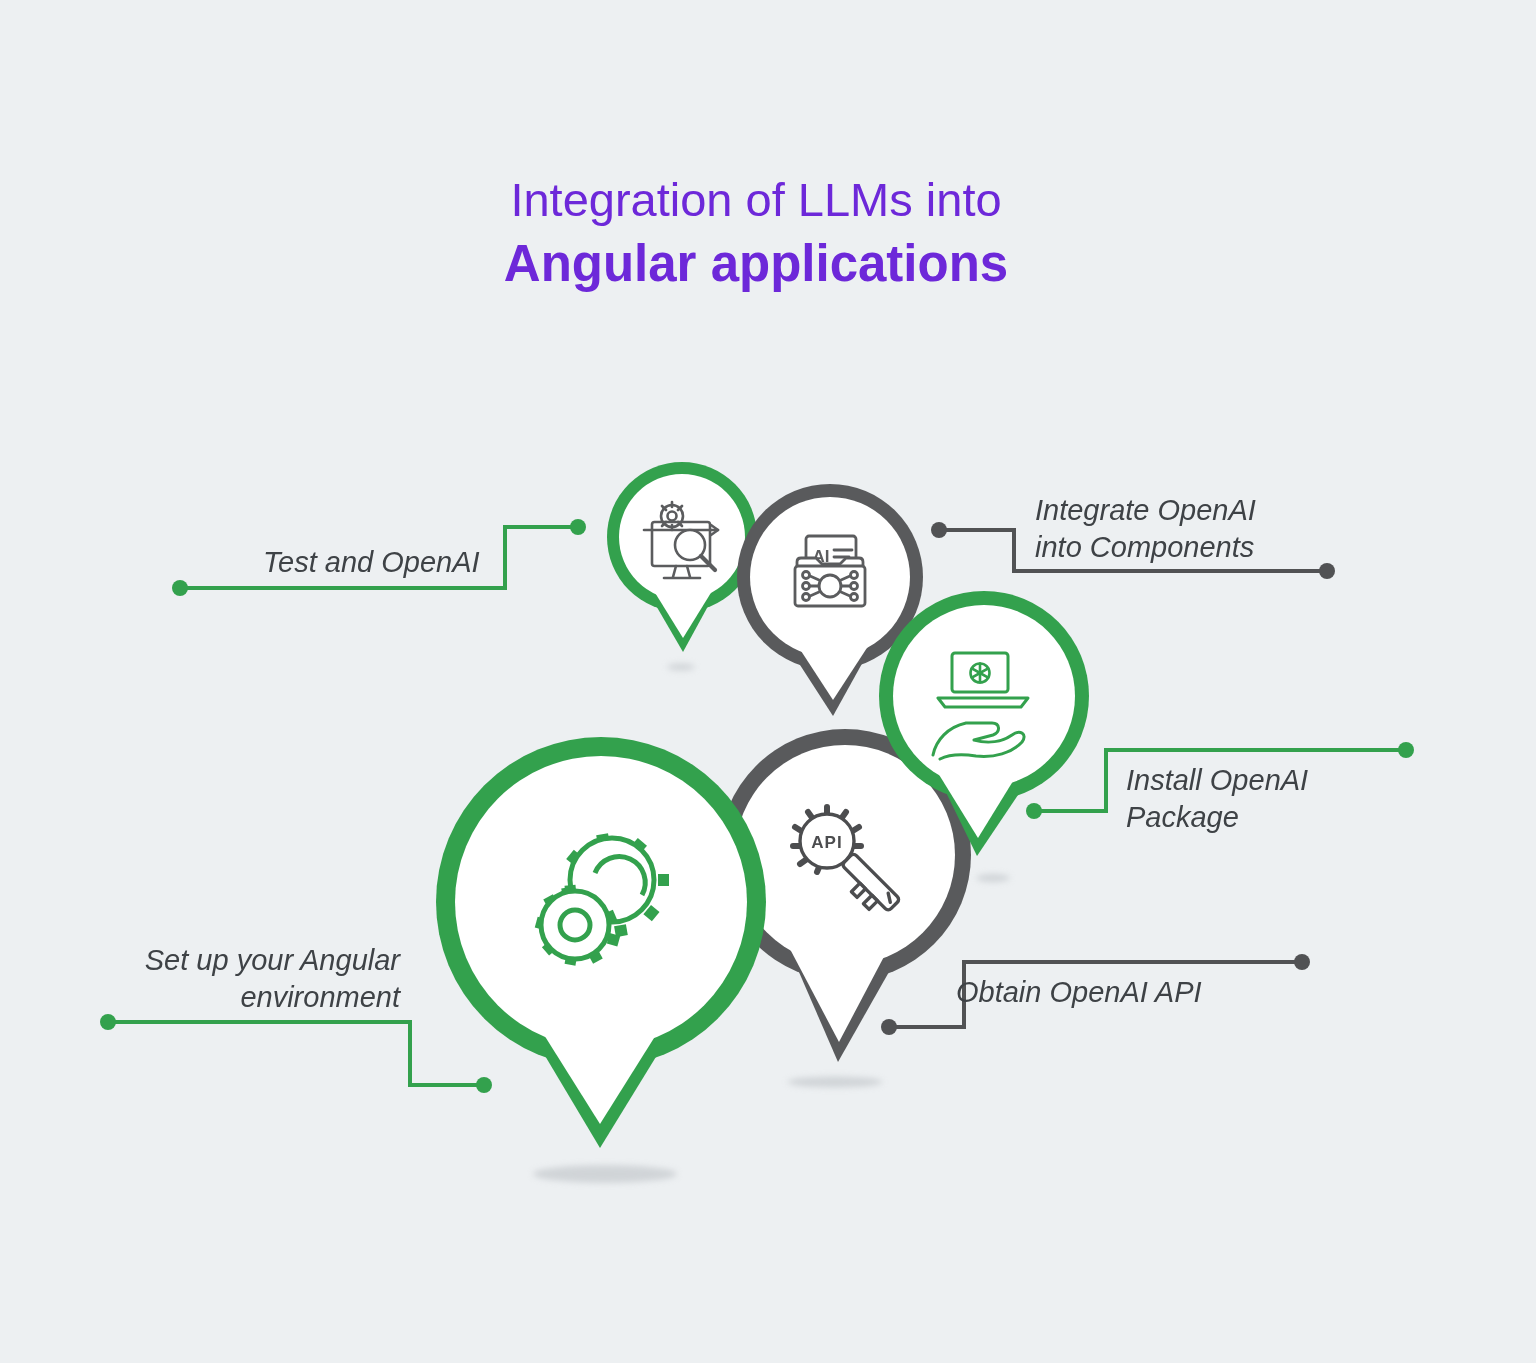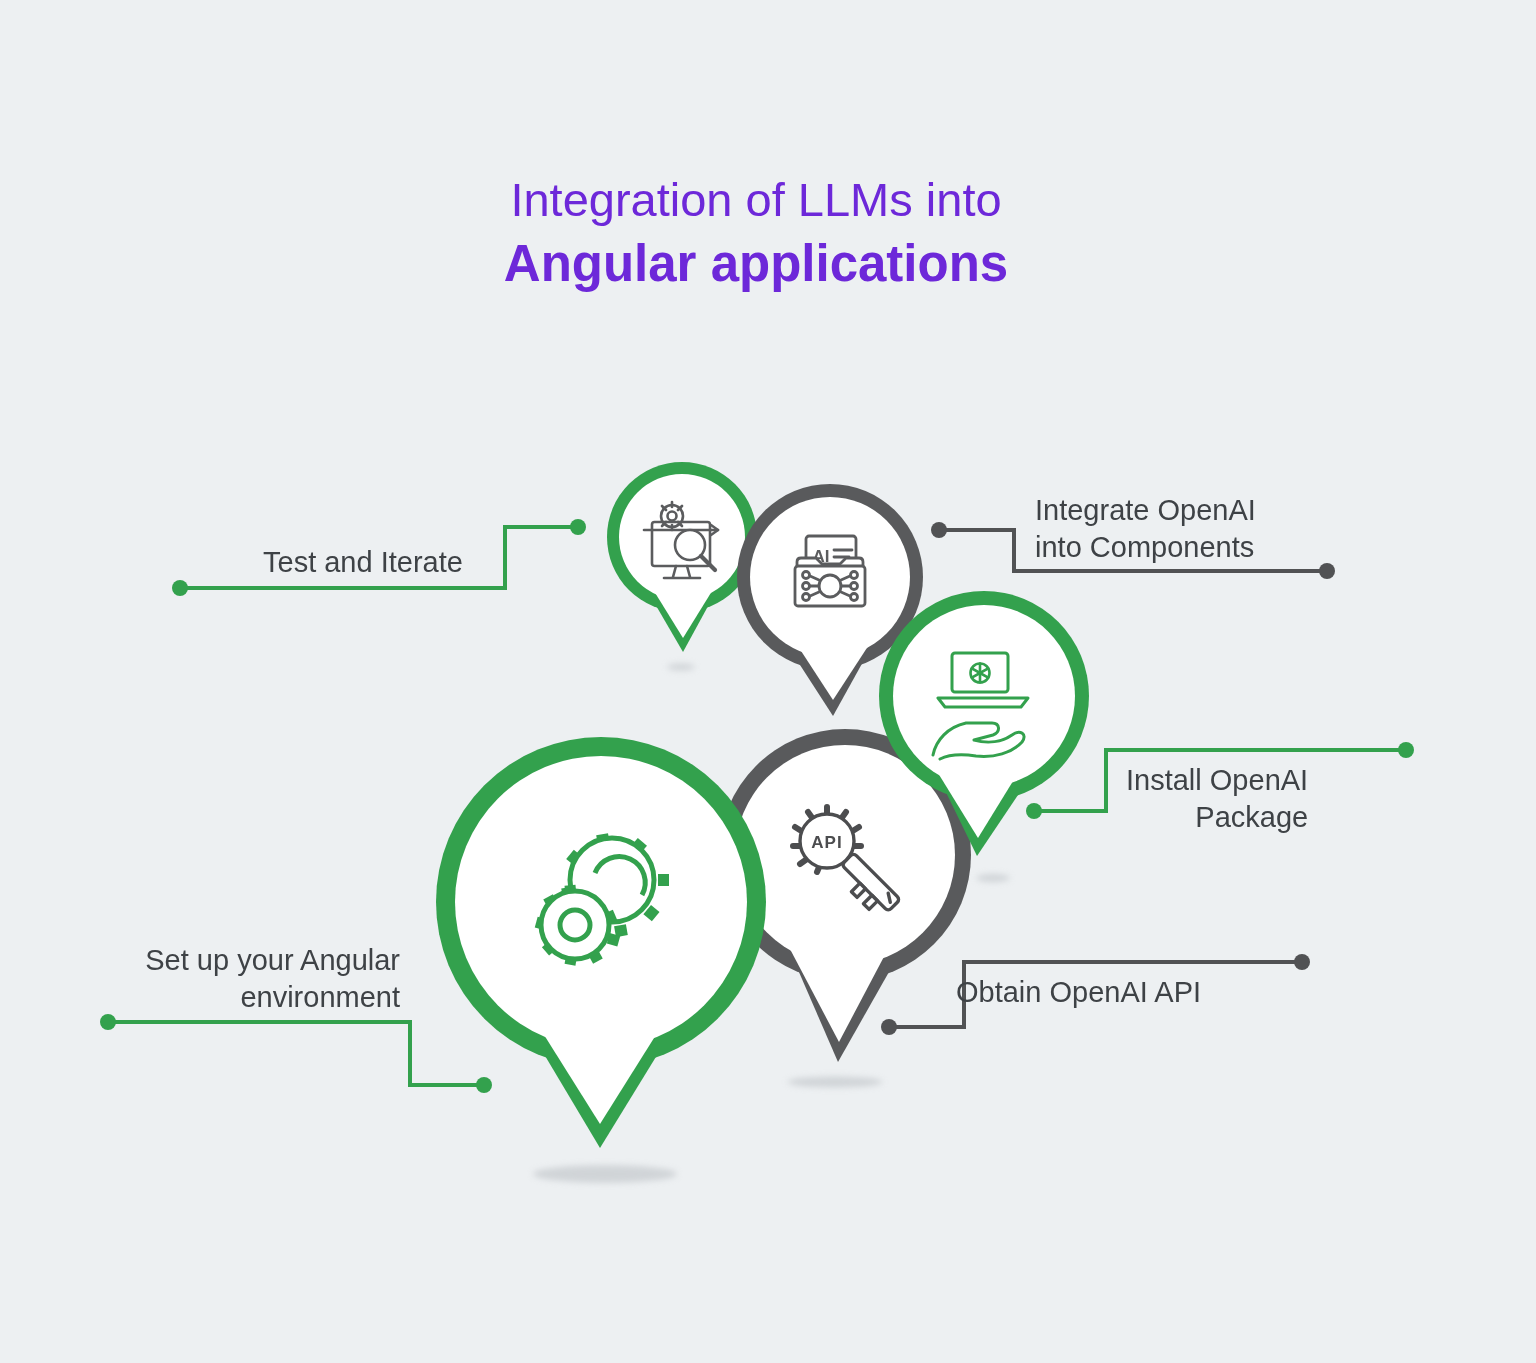--- a/index.html
+++ b/index.html
@@ -13,24 +13,24 @@
   .title{
     position:absolute;top:168px;left:0;width:1512px;
     text-align:center;color:#6d28d9;
   }
   .title .t1{display:block;font-size:47px;font-weight:400;line-height:64px;}
   .title .t2{display:block;font-size:51px;font-weight:700;line-height:64px;}
   .label{
     position:absolute;color:#3e4246;font-size:29px;line-height:37px;
     white-space:nowrap;
   }
-  .label span{display:block;}
+  .label span{display:block;font-style:italic;}
   .lb-test{left:263px;top:544px;}
   .lb-integrate{left:1035px;top:492px;}
-  .lb-install{left:1126px;top:762px;text-align:right;}
+  .lb-install{left:1126px;top:762px;}
   .lb-obtain{left:956px;top:974px;}
   .lb-setup{left:100px;top:942px;width:300px;text-align:right;}
   svg{position:absolute;left:0;top:0;}
 </style>
 </head>
 <body>
 
 <div class="canvas">
 
   <svg width="1536" height="1363" viewBox="0 0 1536 1363">
@@ -234,21 +234,21 @@
       </g>
     </g>
   </svg>
 
   <div class="title">
     <span class="t1">Integration of LLMs into</span>
     <span class="t2">Angular applications</span>
   </div>
 
   <div class="label lb-test">
-    <span>Test and Iterate</span>
+    <span>Test and OpenAI</span>
   </div>
 
   <div class="label lb-integrate">
     <span>Integrate OpenAI</span>
     <span>into Components</span>
   </div>
 
   <div class="label lb-install">
     <span>Install OpenAI</span>
     <span>Package</span>

